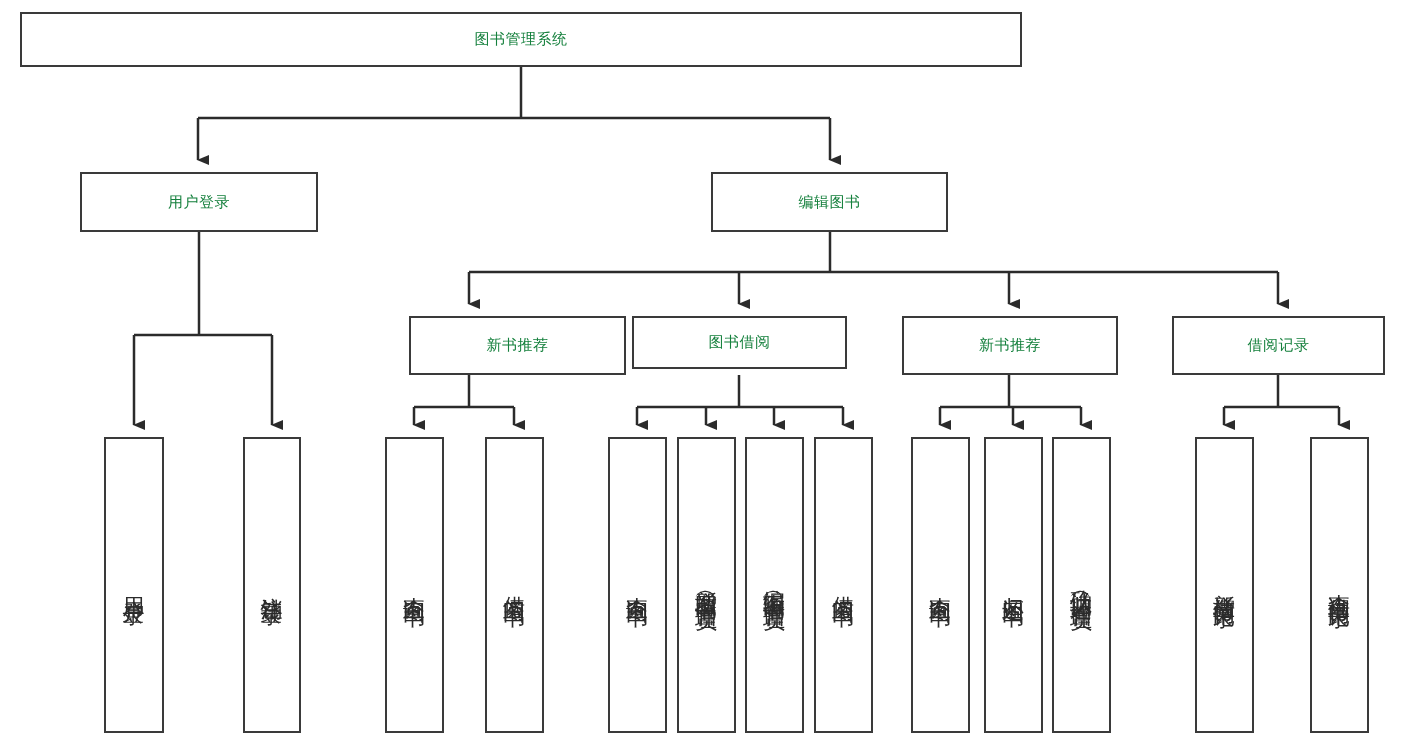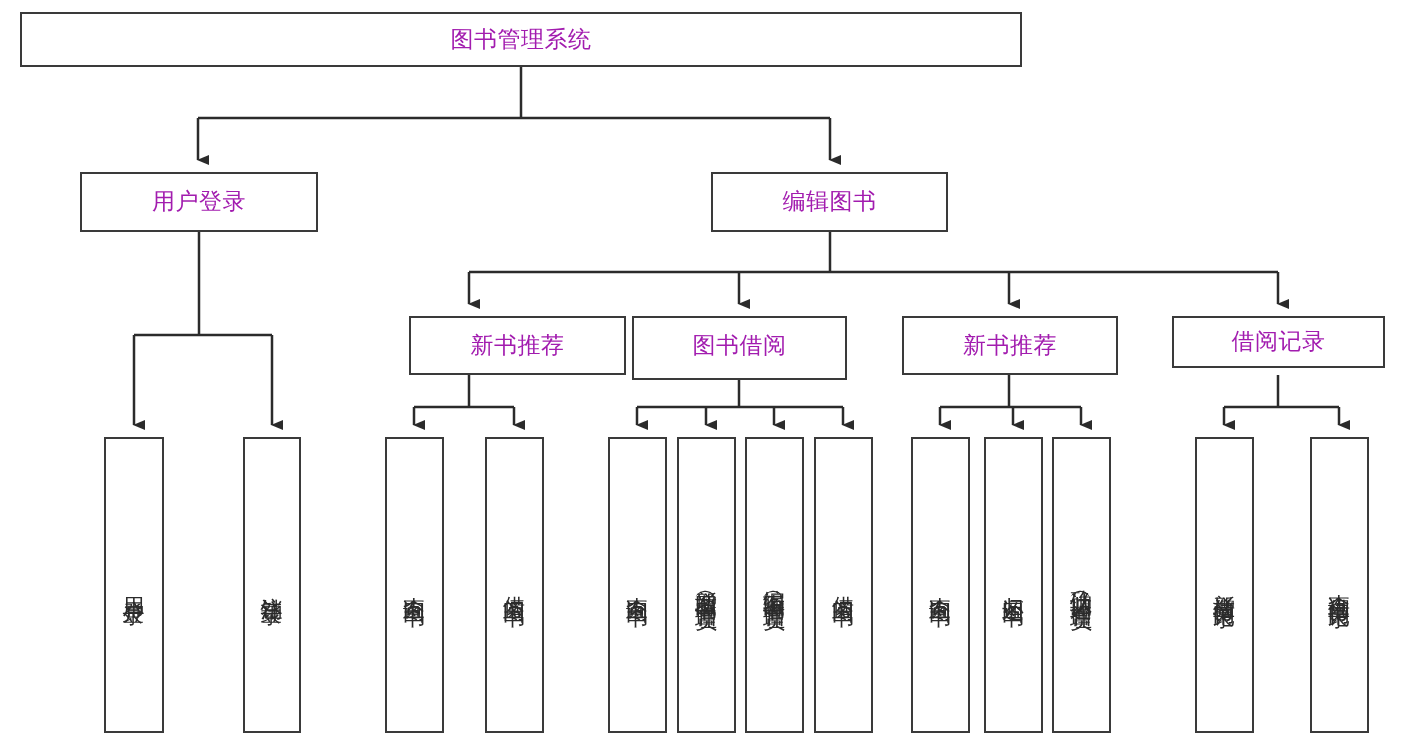--- a/index.html
+++ b/index.html
@@ -30,22 +30,22 @@
     position: absolute;
     box-sizing: border-box;
     background: #ffffff;
     border: 2px solid #3a3a3a;
     display: flex;
     align-items: center;
     justify-content: center;
     overflow: hidden;
   }
   .node-label-h {
-    font-size: 23px;
-    color: #a21caf;
+    font-size: 15px;
+    color: #15803d;
     line-height: 1.1;
     white-space: nowrap;
     letter-spacing: 0.5px;
   }
   .node-label-v {
     font-size: 22px;
     color: #2b2b2b;
     writing-mode: vertical-rl;
     text-orientation: upright;
     letter-spacing: 3px;
@@ -114,27 +114,27 @@
       </div>
       <div class="node-box" style="left: 80px; top: 172px; width: 238px; height: 60px;">
         <span class="node-label-h">用户登录</span>
       </div>
       <div class="node-box" style="left: 711px; top: 172px; width: 237px; height: 60px;">
         <span class="node-label-h">编辑图书</span>
       </div>
       <div class="node-box" style="left: 361px; top: 316px; width: 217px; height: 59px; margin-left: 48px;">
         <span class="node-label-h">新书推荐</span>
       </div>
-      <div class="node-box" style="left: 632px; top: 316px; width: 215px; height: 64px; font-family: Liberation Mono, monospace;">
+      <div class="node-box" style="left: 632px; top: 316px; width: 215px; height: 53px;">
         <span class="node-label-h">图书借阅</span>
       </div>
       <div class="node-box" style="left: 902px; top: 316px; width: 216px; height: 59px;">
         <span class="node-label-h">新书推荐</span>
       </div>
-      <div class="node-box" style="left: 1172px; top: 316px; width: 213px; height: 52px;">
+      <div class="node-box" style="left: 1172px; top: 316px; width: 213px; height: 59px;">
         <span class="node-label-h">借阅记录</span>
       </div>
       <div class="node-box" style="left: 104px; top: 437px; width: 60px; height: 296px;">
         <span class="node-label-v">用户登录</span>
       </div>
       <div class="node-box" style="left: 243px; top: 437px; width: 58px; height: 296px;">
         <span class="node-label-v">注销登录</span>
       </div>
       <div class="node-box" style="left: 385px; top: 437px; width: 59px; height: 296px;">
         <span class="node-label-v">查询图书</span>

